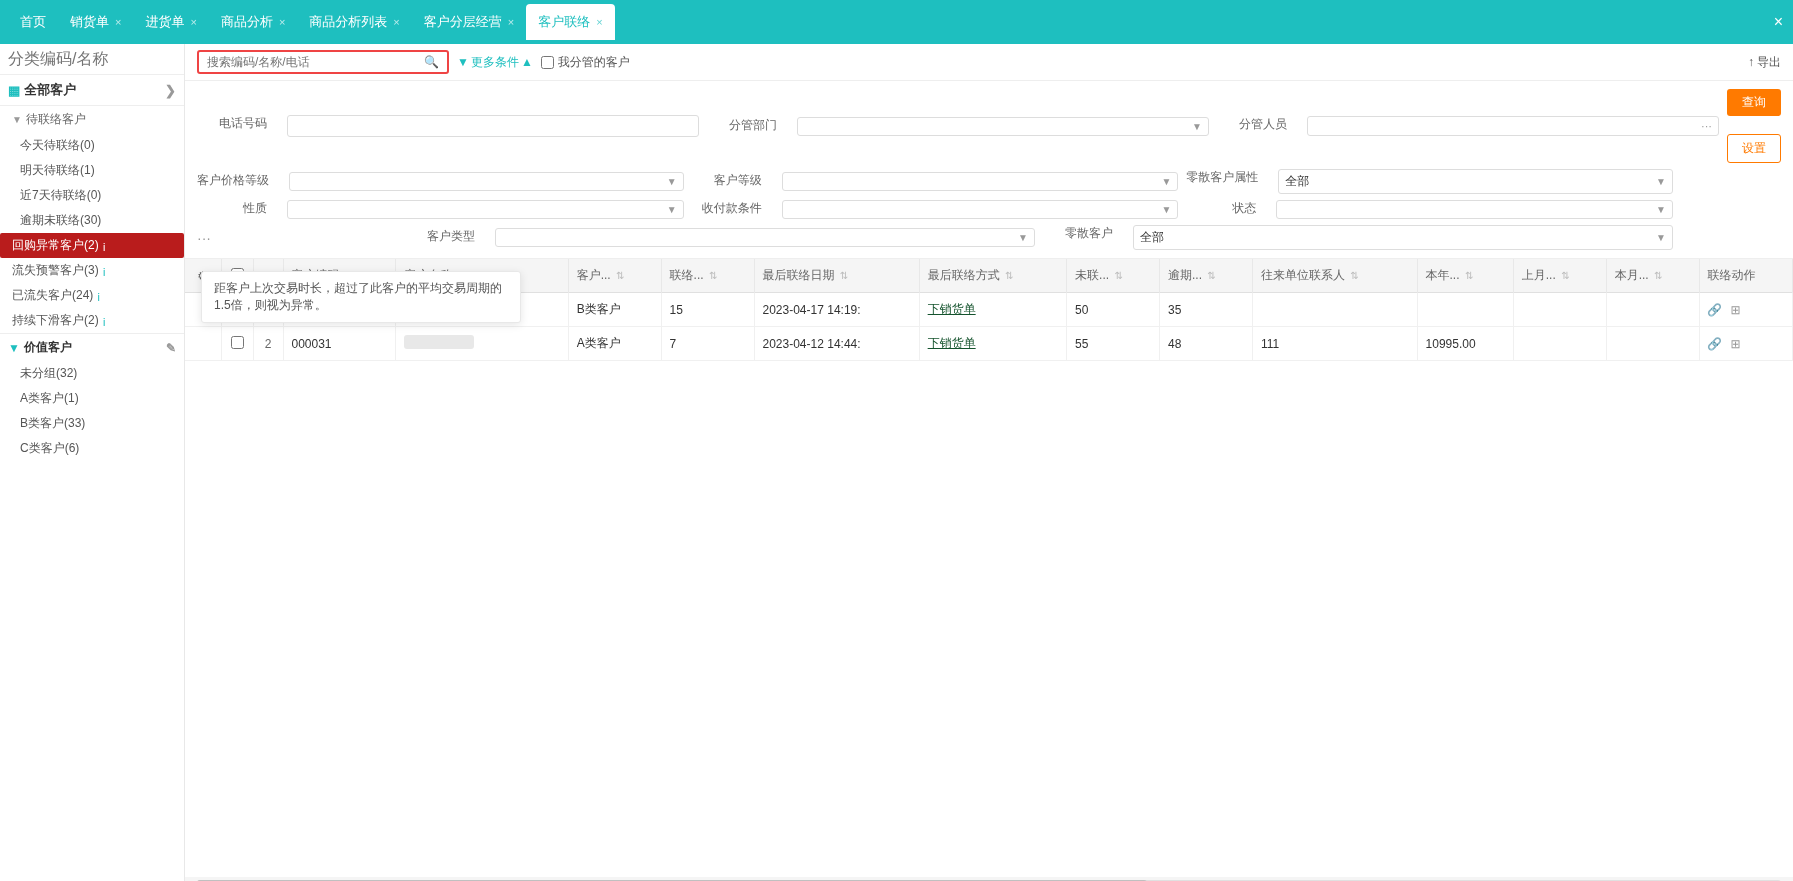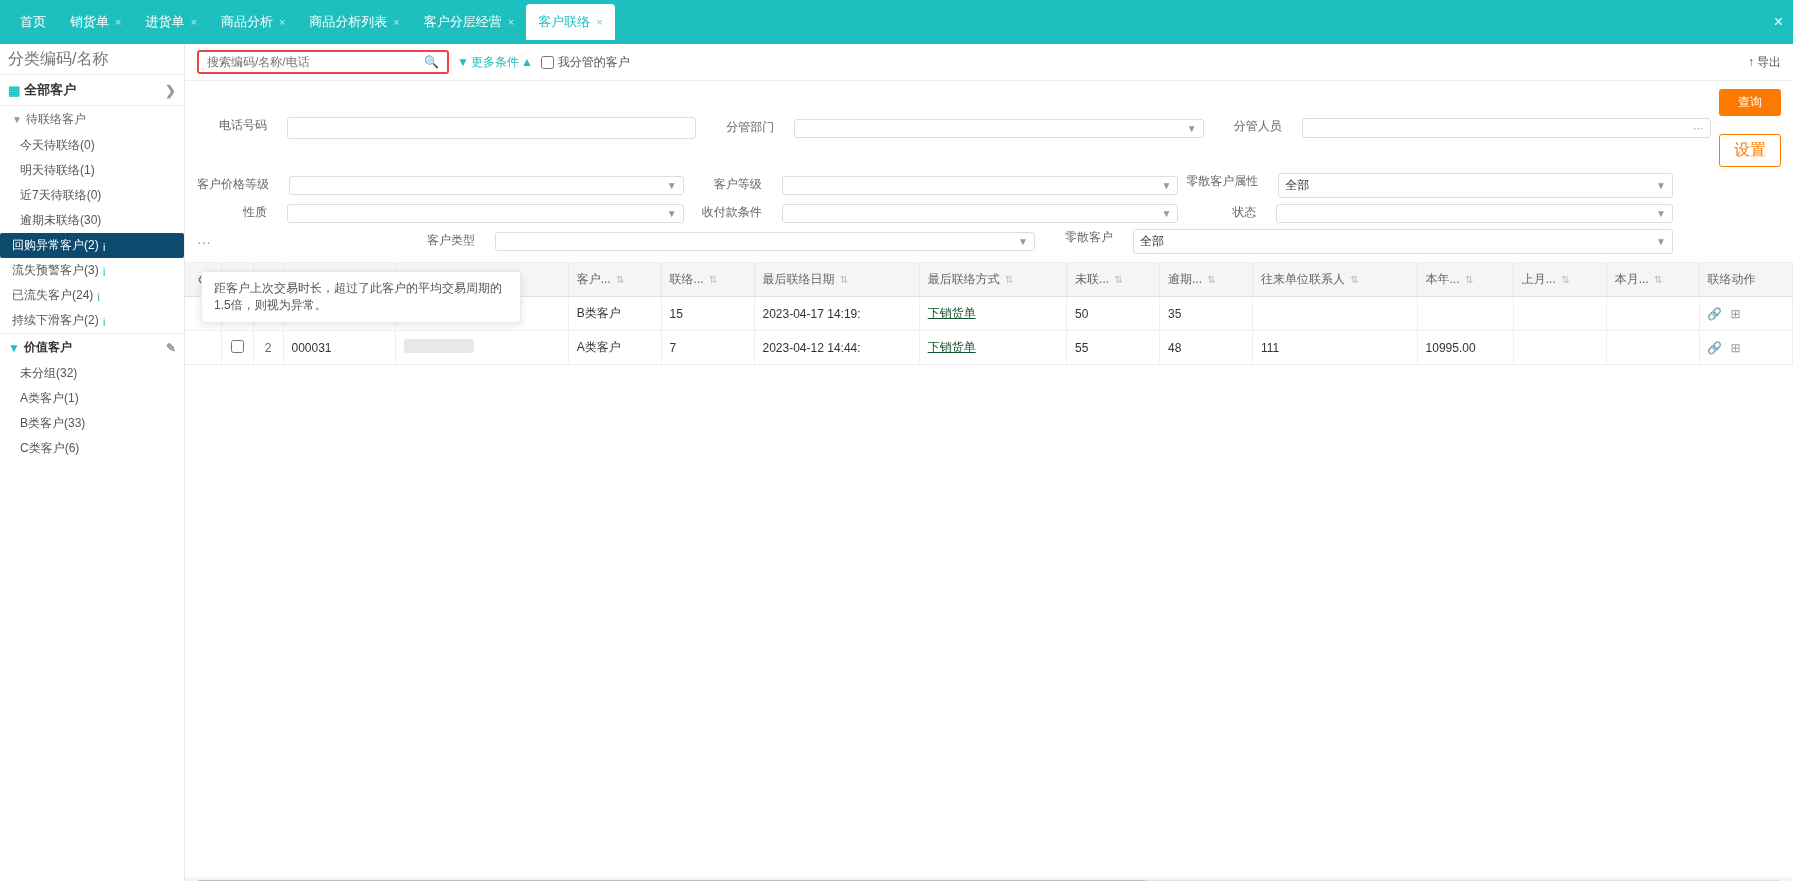--- a/index.html
+++ b/index.html
@@ -55,21 +55,21 @@
     .sidebar-group-title {
       display: flex; align-items: center; padding: 5px 8px 5px 12px;
       color: #666; cursor: pointer; font-size: 12px;
     }
     .sidebar-group-title .arrow { margin-right: 4px; color: #999; font-size: 10px; }
 
     .sidebar-item {
       padding: 4px 8px 4px 20px; cursor: pointer; color: #555; font-size: 12px;
       display: flex; align-items: flex-end;
     }
-    .sidebar-item.active { background: #0c4a6e; color: #fff; border-radius: 2px; }
+    .sidebar-item.active { background: #b91c1c; color: #fff; border-radius: 2px; }
 
     .sidebar-group-title2 {
       display: flex; align-items: center; padding: 5px 8px 5px 8px;
       color: #333; cursor: pointer; font-size: 12px; font-weight: bold;
       border-top: 1px solid #eee;
     }
 
     
     .content-area {
       flex: 1; display: flex; flex-direction: column; overflow: hidden;
@@ -126,21 +126,21 @@
     .filter-select .down-arrow { color: #999; font-size: 10px; }
     .filter-actions {
       display: flex; flex-direction: column; gap: 18px; justify-content: center;
     }
     .btn-query {
       background: #ff7a00; color: #fff; border: none; border-radius: 3px;
       padding: 5px 14px; font-size: 12px; cursor: pointer;
     }
     .btn-setting {
       background: #fff; color: #ff7a00; border: 1px solid #ff7a00; border-radius: 3px;
-      padding: 5px 14px; font-size: 16px; cursor: pointer;
+      padding: 5px 14px; font-size: 12px; cursor: pointer;
     }
 
     
     .tooltip-box {
       position: absolute; top: 227px; left: 16px; z-index: 100;
       background: #fff; border: 1px solid #e8e8e8; border-radius: 3px;
       padding: 8px 12px; font-size: 12px; color: #555; max-width: 320px;
       box-shadow: 0 2px 8px rgba(0,0,0,0.1);
     }
 

